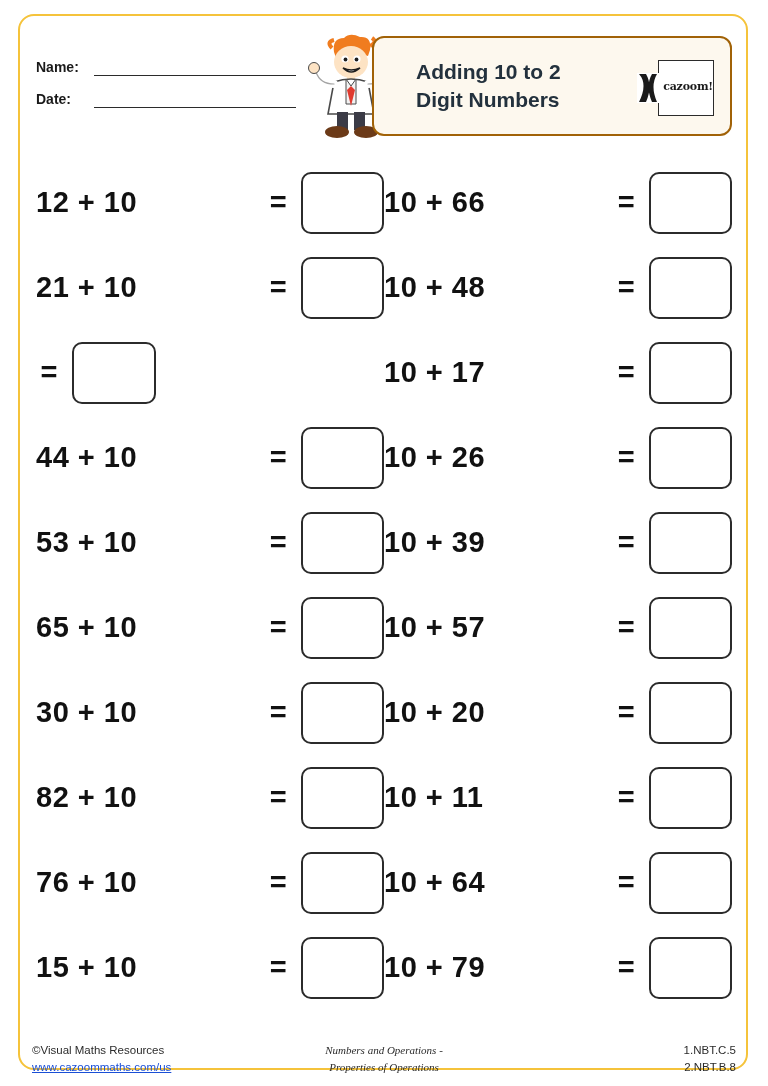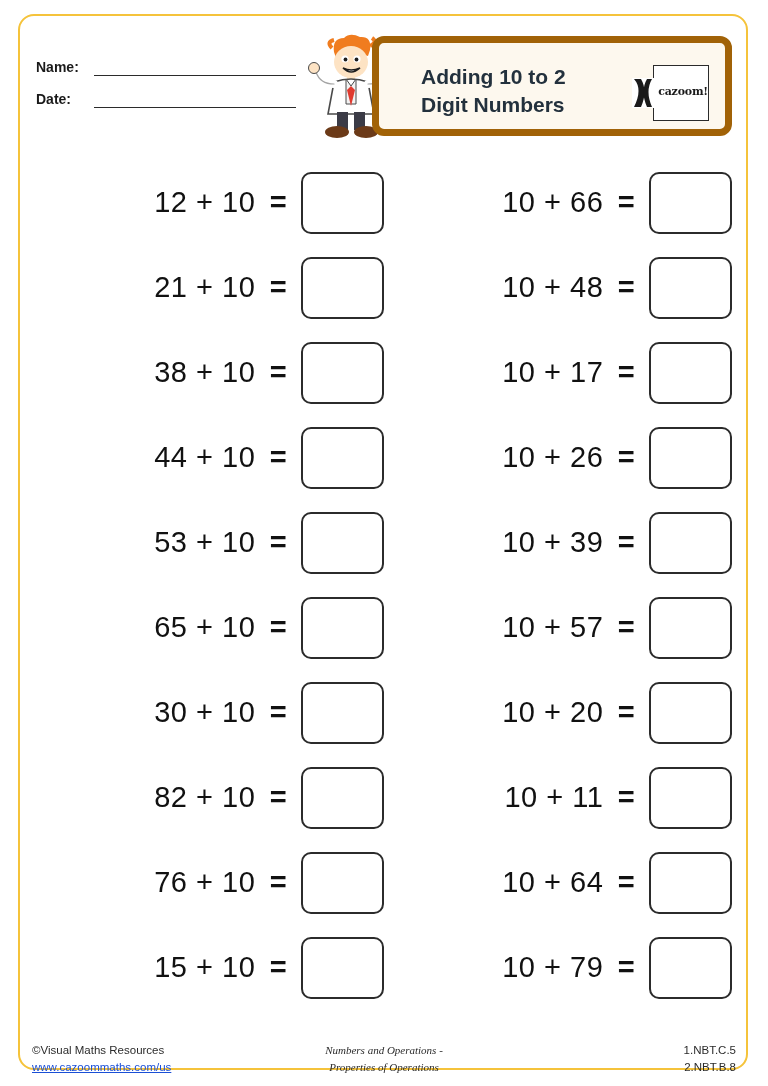--- a/index.html
+++ b/index.html
@@ -75,21 +75,21 @@
   }
 
   
   .title-box {
     position: absolute;
     left: 336px;
     top: 2px;
     width: 360px;
     height: 100px;
     background: #fdf8ee;
-    border: 7px solid #a16207;
+    border: 2px solid #a16207;
     border-radius: 12px;
     box-sizing: border-box;
   }
   .title-text {
     position: absolute;
     left: 42px;
     top: 20px;
     width: 220px;
     font-size: 21px;
     font-weight: bold;
@@ -139,23 +139,23 @@
     align-items: center;
   }
   .q-cell {
     width: 348px;
     display: flex;
     align-items: center;
     height: 85px;
   }
   .q-expr {
     width: 232px;
-    text-align: right;
+    text-align: left;
     font-size: 29px;
-    font-weight: normal;
+    font-weight: bold;
     color: #111111;
     font-family: "Liberation Sans", sans-serif;
     letter-spacing: 0.5px;
     padding-right: 10px;
     box-sizing: border-box;
   }
   .q-eq {
     width: 26px;
     text-align: center;
     font-size: 29px;
@@ -314,21 +314,20 @@
       </div>
       <div class="q-cell">
         <span class="q-expr">10 + 48</span>
         <span class="q-eq">=</span>
         <span class="q-box"></span>
       </div>
     </div>
 
     <div class="q-row">
       <div class="q-cell">
-        <span class="q-expr">38 + 10</span>
         <span class="q-eq">=</span>
         <span class="q-box"></span>
       </div>
       <div class="q-cell">
         <span class="q-expr">10 + 17</span>
         <span class="q-eq">=</span>
         <span class="q-box"></span>
       </div>
     </div>
 

